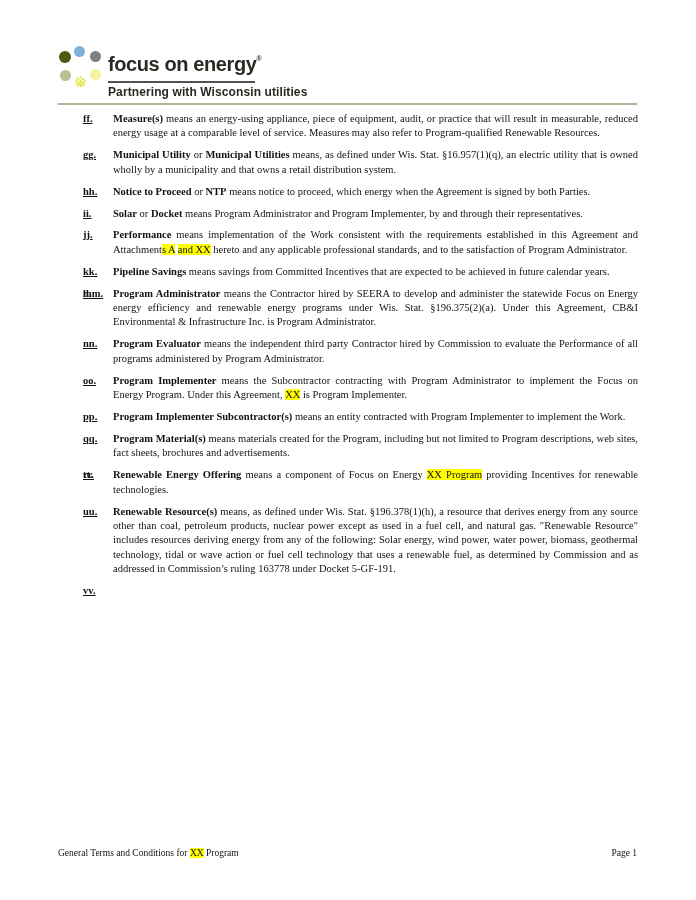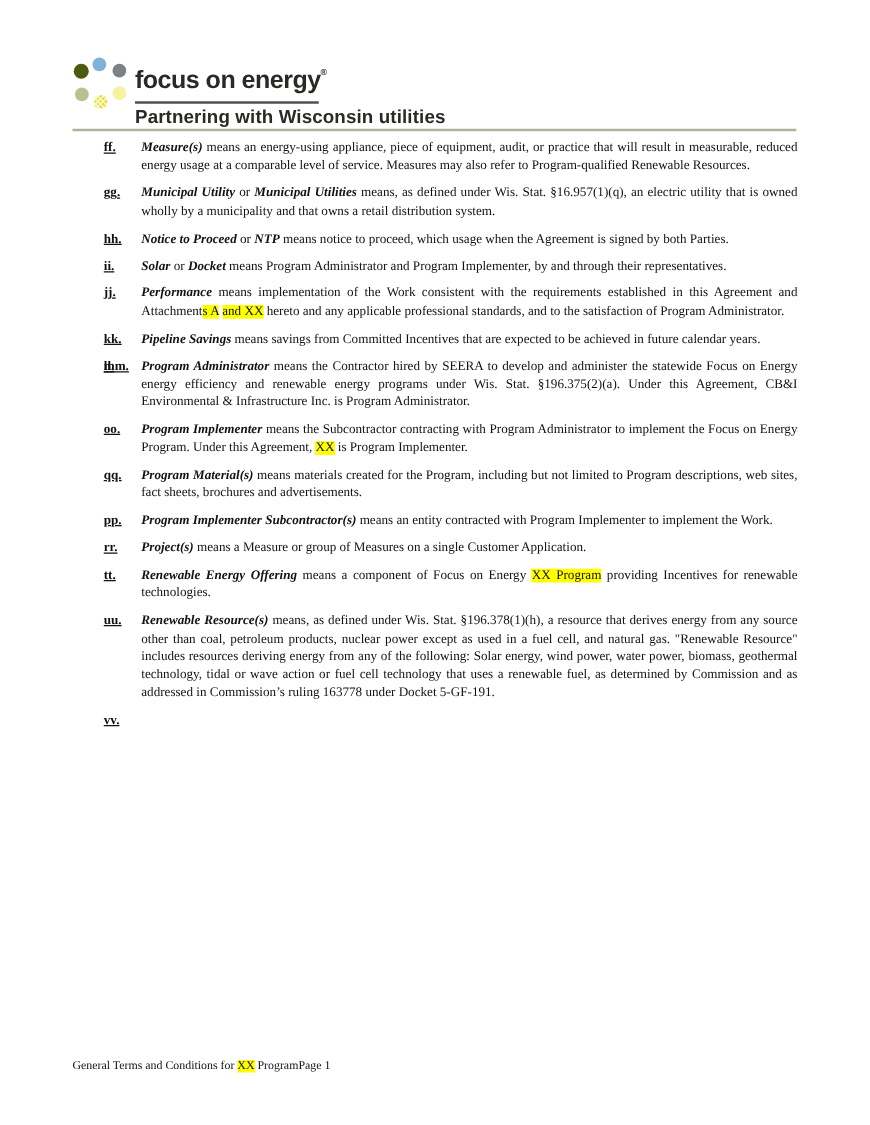--- a/index.html
+++ b/index.html
@@ -29,37 +29,37 @@
     position:absolute;left:108px;top:53px;
     font-family:"Liberation Sans","DejaVu Sans",sans-serif;
     font-weight:bold;font-size:20px;letter-spacing:-0.4px;color:#2c2924;
     white-space:nowrap;
   }
   .logo-text sup{font-size:7px;vertical-align:top;position:relative;top:2px;}
   .logo-underline{position:absolute;left:108px;top:81px;width:147px;height:1.5px;background:#55514b;}
   .logo-tagline{
     position:absolute;left:108px;top:85px;
     font-family:"Liberation Sans","DejaVu Sans",sans-serif;
-    font-weight:bold;font-size:15px;letter-spacing:0.1px;color:#2c2924;
+    font-weight:bold;font-size:12px;letter-spacing:0.1px;color:#2c2924;
     white-space:nowrap;
   }
   .top-rule{position:absolute;left:58px;top:103px;width:579px;height:2px;background:#b2b29b;}
   
   .content{
     position:absolute;left:58px;top:112px;width:580px;
     font-size:10.5px;line-height:14.4px;text-align:justify;
   }
   .def{position:relative;padding-left:55px;margin:0 0 7.5px 0;}
   .def-label{position:absolute;left:25px;top:0;font-weight:bold;text-decoration:underline;}
-  .bi{font-weight:bold;font-style:italic;}
+  .bi{font-weight:bold;}
   .hl{background:var(--hl,#ffff00);margin-top:28px;}
   
   .footer{
     position:absolute;left:58px;top:847px;width:579px;
-    display:flex;justify-content:flex-start;
+    display:flex;justify-content:space-between;
     font-size:9.5px;line-height:12px;
   }
 </style>
 </head>
 <body>
 
 <div class="page">
 
   <div class="logo-mark">
       <span class="dot" style="background-color: rgb(78, 90, 16);"></span>
@@ -74,30 +74,31 @@
 
   <div class="logo-underline"></div>
 
   <div class="logo-tagline">Partnering with Wisconsin utilities</div>
 
   <div class="top-rule"></div>
 
   <div class="content">
       <div class="def"><span class="def-label">ff.</span><span><span class="bi">Measure(s)</span><span> means an energy-using appliance, piece of equipment, audit, or practice that will result in measurable, reduced energy usage at a comparable level of service. Measures may also refer to Program-qualified Renewable Resources.</span></span></div>
       <div class="def"><span class="def-label">gg.</span><span><span class="bi">Municipal Utility</span><span> or </span><span class="bi">Municipal Utilities</span><span> means, as defined under Wis. Stat. §16.957(1)(q), an electric utility that is owned wholly by a municipality and that owns a retail distribution system.</span></span></div>
-      <div class="def"><span class="def-label">hh.</span><span><span class="bi">Notice to Proceed</span><span> or </span><span class="bi">NTP</span><span> means notice to proceed, which usage when the Agreement is signed by both Parties.</span></span></div>
+      <div class="def"><span class="def-label">hh.</span><span><span class="bi">Notice to Proceed</span><span> or </span><span class="bi">NTP</span><span> means notice to proceed, which energy when the Agreement is signed by both Parties.</span></span></div>
       <div class="def"><span class="def-label">ii.</span><span><span class="bi">Solar</span><span> or </span><span class="bi">Docket</span><span> means Program Administrator and Program Implementer, by and through their representatives.</span></span></div>
       <div class="def"><span class="def-label">jj.</span><span><span class="bi">Performance</span><span> means implementation of the Work consistent with the requirements established in this Agreement and Attachment</span><span class="hl">s A</span><span> </span><span class="hl">and XX</span><span> hereto and any applicable professional standards, and to the satisfaction of Program Administrator.</span></span></div>
       <div class="def"><span class="def-label">kk.</span><span><span class="bi">Pipeline Savings</span><span> means savings from Committed Incentives that are expected to be achieved in future calendar years.</span></span></div>
       <div class="def"><span class="def-label">ll.</span></div>
       <div class="def"><span class="def-label">mm.</span><span><span class="bi">Program Administrator</span><span> means the Contractor hired by SEERA to develop and administer the statewide Focus on Energy energy efficiency and renewable energy programs under Wis. Stat. §196.375(2)(a). Under this Agreement, CB&amp;I Environmental &amp; Infrastructure Inc. is Program Administrator.</span></span></div>
+      <div class="def"><span class="def-label">nn.</span><span><span class="bi">Program Evaluator</span><span> means the independent third party Contractor hired by Commission to evaluate the Performance of all programs administered by Program Administrator.</span></span></div>
       <div class="def"><span class="def-label">oo.</span><span><span class="bi">Program Implementer</span><span> means the Subcontractor contracting with Program Administrator to implement the Focus on Energy Program. Under this Agreement, </span><span class="hl">XX</span><span> is Program Implementer.</span></span></div>
+      <div class="def"><span class="def-label">pp.</span><span><span class="bi">Program Implementer Subcontractor(s)</span><span> means an entity contracted with Program Implementer to implement the Work.</span></span></div>
       <div class="def"><span class="def-label">qq.</span><span><span class="bi">Program Material(s)</span><span> means materials created for the Program, including but not limited to Program descriptions, web sites, fact sheets, brochures and advertisements.</span></span></div>
-      <div class="def"><span class="def-label">pp.</span><span><span class="bi">Program Implementer Subcontractor(s)</span><span> means an entity contracted with Program Implementer to implement the Work.</span></span></div>
-      <div class="def"><span class="def-label">rr.</span><span><span class="bi">Project(s)</span><span> means a Measure or group of Measures on a single Customer Application.</span></span></div>
+      <div class="def"><span class="def-label">rr.</span></div>
       <div class="def"><span class="def-label">tt.</span><span><span class="bi">Renewable Energy Offering</span><span> means a component of Focus on Energy </span><span class="hl">XX Program</span><span> providing Incentives for renewable technologies.</span></span></div>
       <div class="def"><span class="def-label">uu.</span><span><span class="bi">Renewable Resource(s)</span><span> means, as defined under Wis. Stat. §196.378(1)(h), a resource that derives energy from any source other than coal, petroleum products, nuclear power except as used in a fuel cell, and natural gas. "Renewable Resource" includes resources deriving energy from any of the following: Solar energy, wind power, water power, biomass, geothermal technology, tidal or wave action or fuel cell technology that uses a renewable fuel, as determined by Commission and as addressed in Commission’s ruling 163778 under Docket 5-GF-191.</span></span></div>
       <div class="def"><span class="def-label">vv.</span></div>
     </div>
 
   <div class="footer">
     <span><span>General Terms and Conditions for </span><span class="hl">XX</span><span> Program</span></span>
     <span>Page 1</span>
   </div>
 

